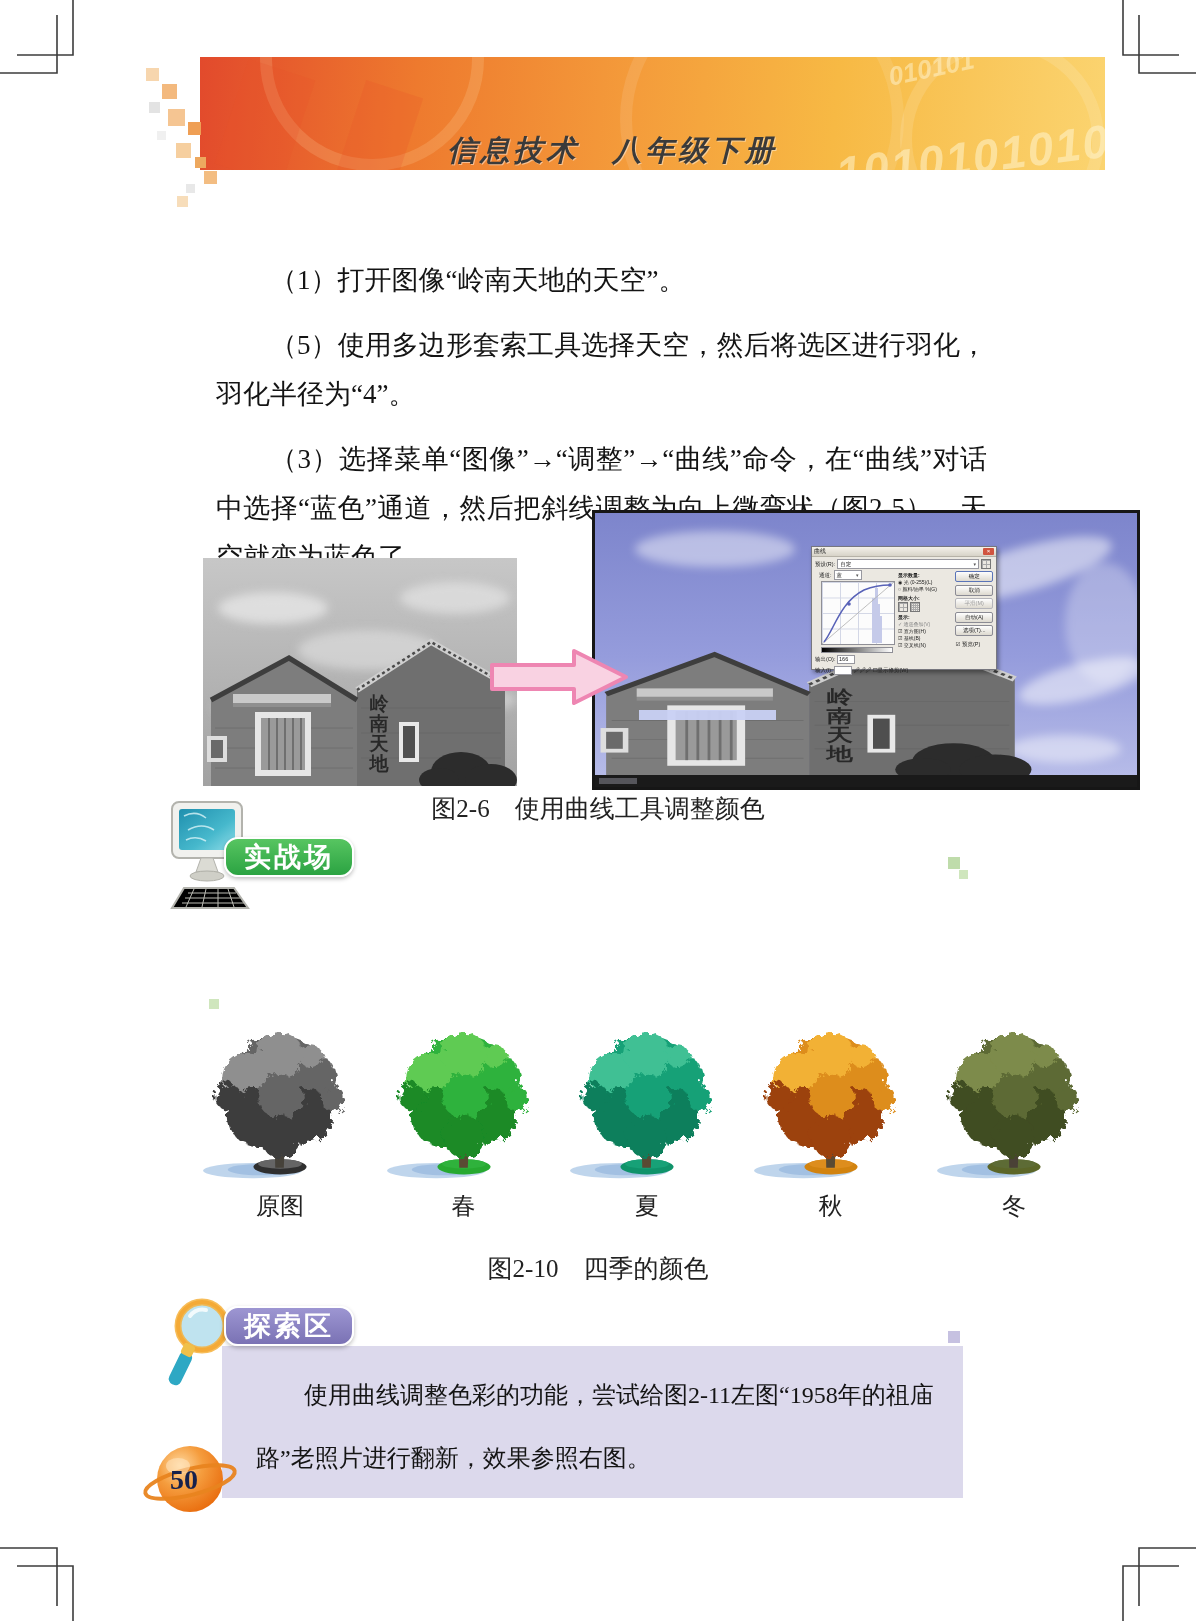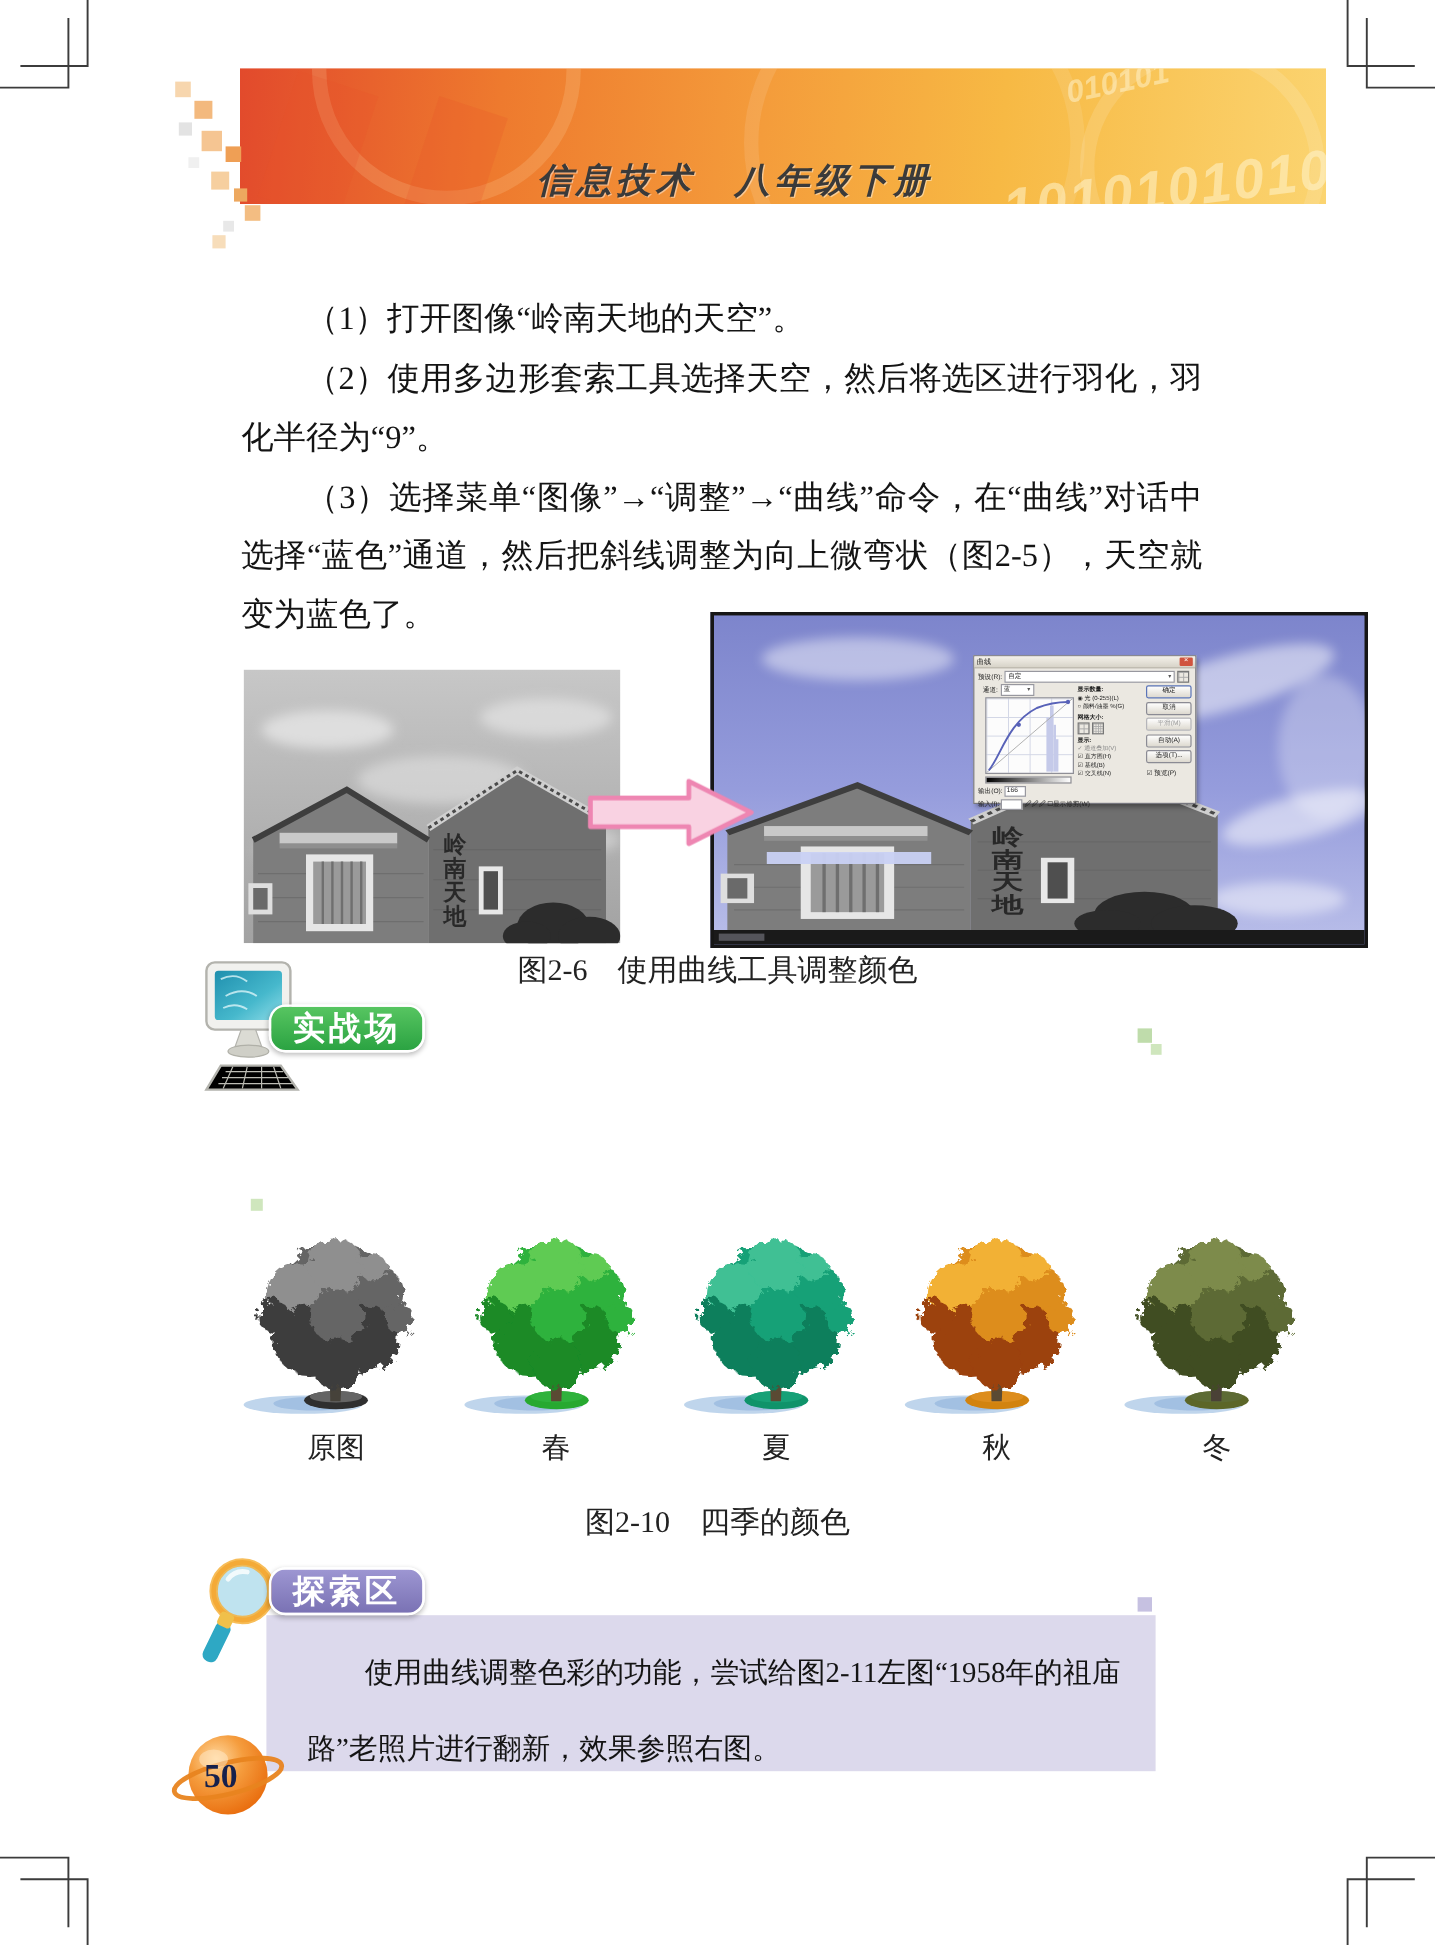--- a/index.html
+++ b/index.html
@@ -28,21 +28,21 @@
   .banner .bits1{right:-6px;bottom:-14px;font-size:46px;letter-spacing:2px;transform:rotate(-7deg);}
   .banner .bits2{right:130px;top:-4px;font-size:26px;color:rgba(255,250,225,.45);transform:rotate(-12deg);}
   .banner-title{position:absolute;left:0;right:80px;top:74px;text-align:center;
                 font:italic bold 29px "Liberation Sans",sans-serif;color:#3a3a3a;letter-spacing:4px;
                 text-shadow:1px 1px 0 rgba(255,255,255,.45);}
   .sqr{position:absolute;}
 
   
   .steps{position:absolute;left:200px;top:240px;width:803px;font-size:27px;line-height:49px;
          text-align:justify;color:#141414;}
-  .steps p{margin:1px;text-indent:2em;}
+  .steps p{margin:16px;text-indent:2em;}
 
   
   .left-img{position:absolute;left:203px;top:558px;width:314px;height:228px;}
   .right-img{position:absolute;left:592px;top:510px;width:548px;height:280px;box-sizing:border-box;
              border:3px solid #161616;background:#8d95d6;}
   .right-img svg.scene{display:block;}
   .statusbar{position:absolute;left:0;right:0;bottom:0;height:12px;background:#1a1a1a;}
   .statusbar .chip{position:absolute;left:4px;top:3px;width:38px;height:6px;background:#6f6f78;opacity:.7;}
   .arrow-icon{position:absolute;left:489px;top:648px;z-index:6;}
   .caption{position:absolute;left:0;width:1196px;text-align:center;font-size:25px;color:#222;}
@@ -92,21 +92,21 @@
   .badge{position:absolute;height:40px;line-height:40px;padding:0 18px;border-radius:14px;color:#fff;
          font:bold 27px "Liberation Sans",sans-serif;letter-spacing:3px;border:2px solid #fff;
          box-shadow:0 2px 4px rgba(0,0,0,.25);z-index:3;box-sizing:border-box;}
   .badge.green{left:224px;top:837px;background:linear-gradient(#57c561,#2ba342);}
   .badge.purple{left:224px;top:1306px;background:linear-gradient(#9d96d2,#7argba);}
   .badge.purple{background:linear-gradient(#9d96d2,#7a72b4);}
   .notebox{position:absolute;left:222px;width:741px;box-sizing:border-box;}
   .notebox p{margin:0;text-indent:2em;font-size:24px;color:#141414;}
   .box-green{top:876px;height:133px;background:#d6e7c8;padding:24px 24px 0 34px;}
   .box-green p{line-height:51px;}
-  .box-purple{top:1346px;height:130px;background:#dcd9ec;padding:18px 24px 0 34px;}
+  .box-purple{top:1346px;height:152px;background:#dcd9ec;padding:18px 24px 0 34px;}
   .box-purple p{line-height:63px;}
   .icon-computer{position:absolute;left:168px;top:800px;z-index:2;}
   .icon-magnifier{position:absolute;left:164px;top:1294px;z-index:2;}
 
   
   .trees{position:absolute;left:196px;top:1030px;width:902px;display:flex;justify-content:space-between;}
   .tree-col{width:168px;text-align:center;}
   .tree-col svg{width:168px;height:152px;display:block;margin:0 auto;}
   .tree-label{margin-top:8px;font-size:24px;color:#222;}
 
@@ -224,21 +224,21 @@
     <div class="sqr" style="left:157px;top:131px;width:9px;height:9px;background:#f0f0f0;"></div>
     <div class="sqr" style="left:176px;top:143px;width:15px;height:15px;background:#f6cf9f;"></div>
     <div class="sqr" style="left:195px;top:157px;width:11px;height:11px;background:#eda85f;"></div>
     <div class="sqr" style="left:204px;top:171px;width:13px;height:13px;background:#f3bd82;"></div>
     <div class="sqr" style="left:186px;top:184px;width:9px;height:9px;background:#e8e8e8;"></div>
     <div class="sqr" style="left:177px;top:196px;width:11px;height:11px;background:#f7ddba;"></div>
   </div>
 
   <div class="steps">
     <p>（1）打开图像“岭南天地的天空”。</p>
-    <p>（2）使用多边形套索工具选择天空，然后将选区进行羽化，羽化半径为“9”。</p>
+    <p>（5）使用多边形套索工具选择天空，然后将选区进行羽化，羽化半径为“4”。</p>
     <p>（3）选择菜单“图像”→“调整”→“曲线”命令，在“曲线”对话中选择“蓝色”通道，然后把斜线调整为向上微弯状（图2-5），天空就变为蓝色了。</p>
   </div>
 
   <div class="left-img">
     <svg class="scene" width="314" height="228" viewBox="0 0 314 228">
       <rect width="314" height="228" fill="url(#skyGray)"></rect>
       <g fill="#e6e6e6" filter="url(#soft)">
         <ellipse cx="70" cy="50" rx="55" ry="16" opacity=".8"></ellipse>
         <ellipse cx="165" cy="92" rx="70" ry="20" opacity=".55"></ellipse>
         <ellipse cx="252" cy="40" rx="55" ry="16" opacity=".65"></ellipse>

